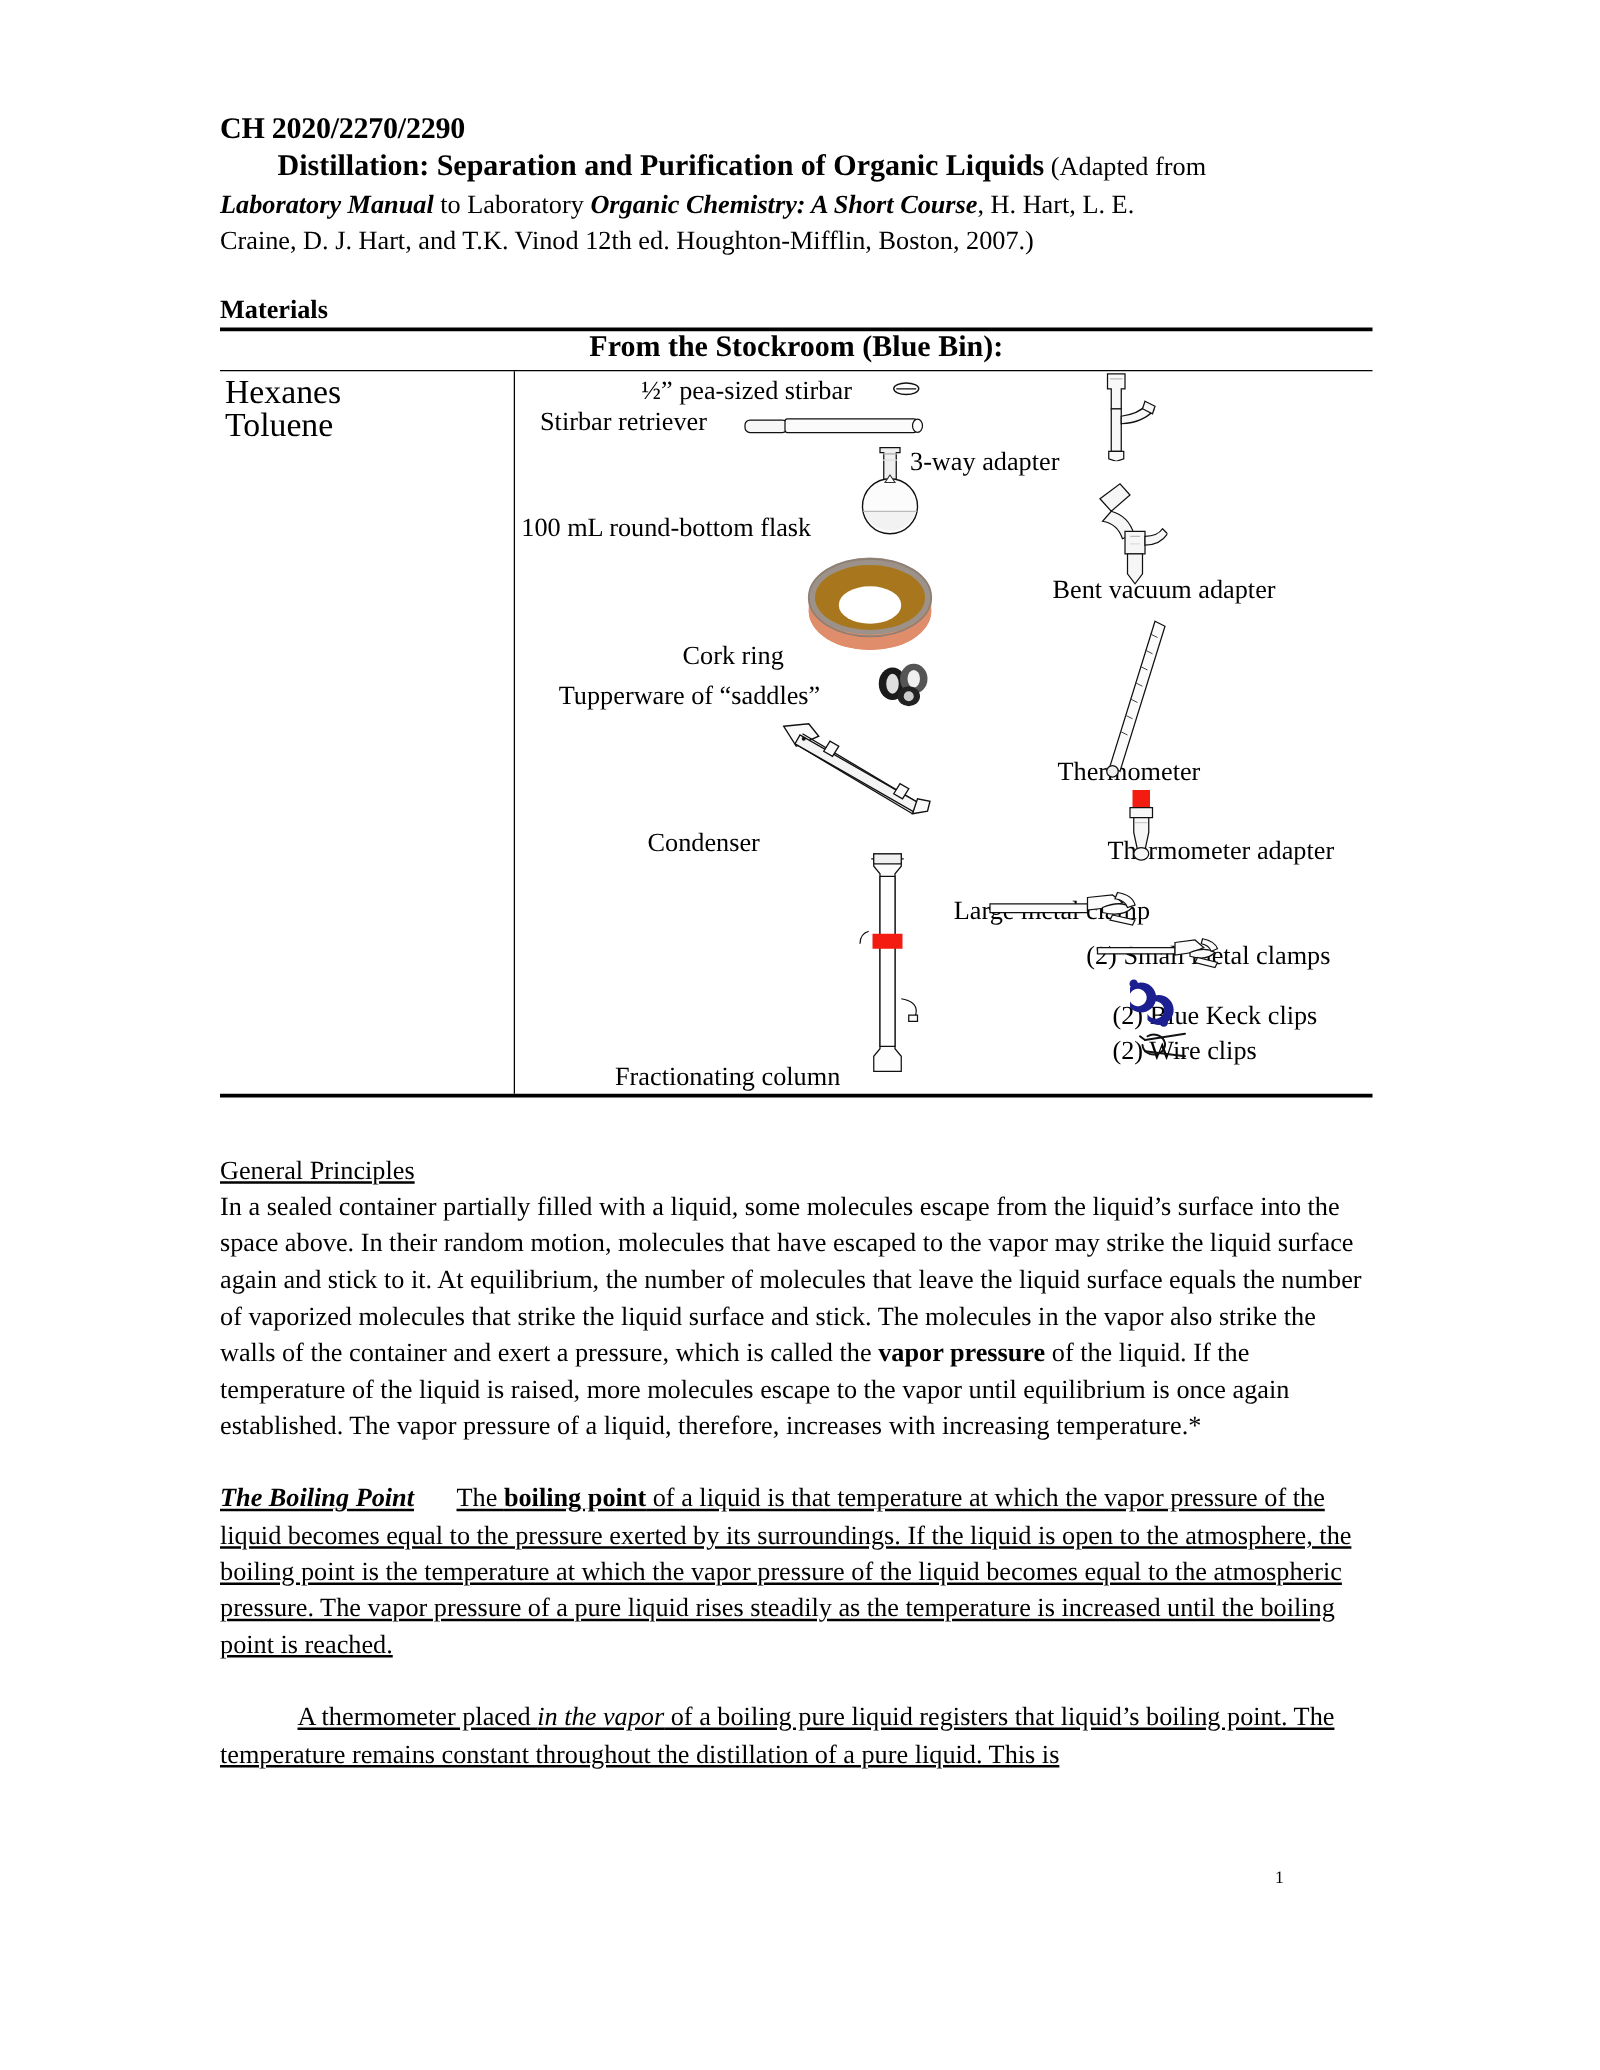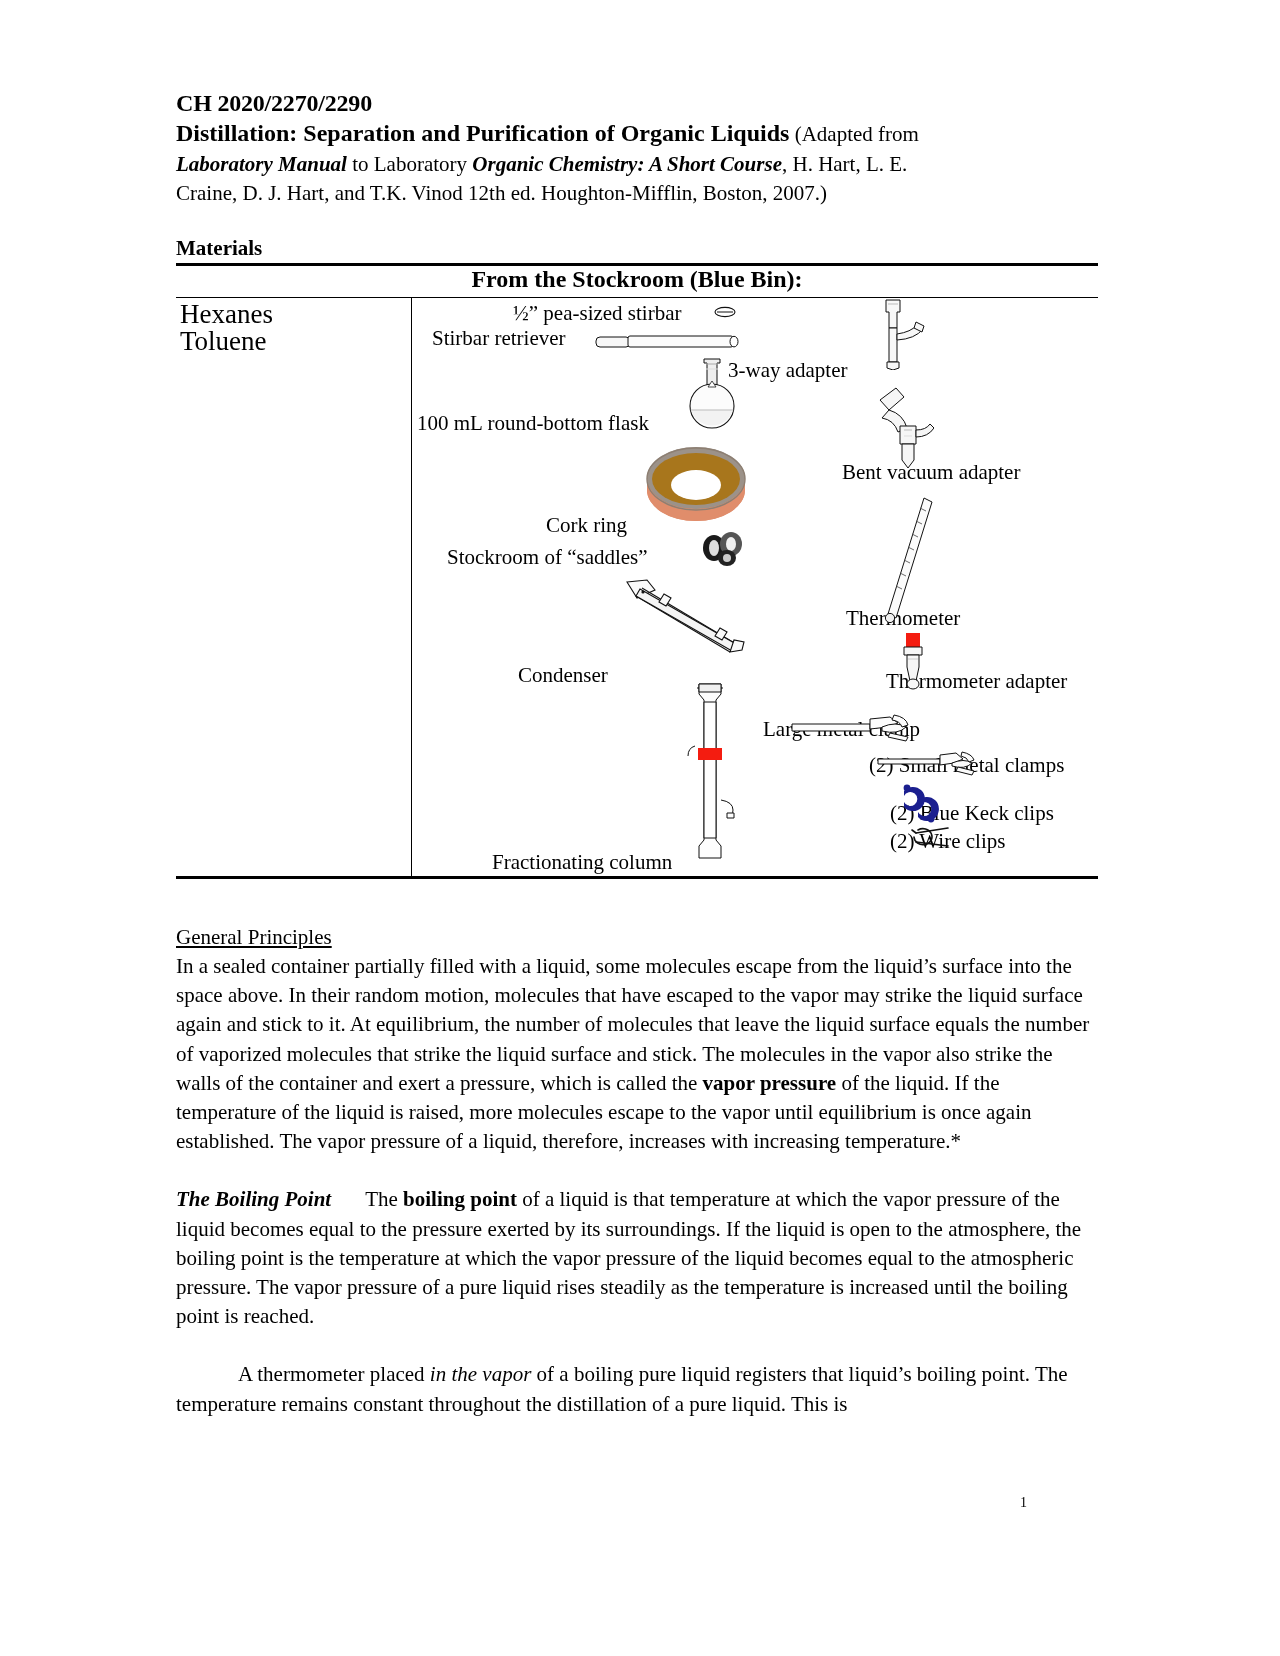--- a/index.html
+++ b/index.html
@@ -32,20 +32,21 @@
     font-size: 24px;
     line-height: 30px;
     letter-spacing: -0.2px;
   }
   .doc-title-line {
     font-size: 24px;
     line-height: 31px;
   }
   .doc-title-line .main-title {
     font-weight: bold;
+    margin-left: 46px;
   }
   .doc-title-line .adapted {
     font-weight: normal;
     font-size: 21px;
   }
   .cite-line {
     font-size: 21px;
     line-height: 29px;
   }
   .cite-line i {
@@ -130,21 +131,21 @@
     line-height: 29px;
     text-decoration: underline;
     margin-top: 44px;
   }
   p.body {
     font-size: 21px;
     line-height: 29.2px;
     margin: 0;
     text-align: left;
   }
-  p.body.gap { margin-top: 29px; }
+  p.body.gap { margin-top: 29px; text-decoration: underline; }
   .b { font-weight: bold; }
   .i { font-style: italic; }
   .bi { font-style: italic; font-weight: bold; }
   .indent { display: inline-block; width: 62px; }
   .bp-gap { display: inline-block; width: 34px; }
 
   .page-num {
     position: absolute;
     left: 1020px;
     top: 1495px;
@@ -208,21 +209,21 @@
           <div class="eq" style="left:134px; top:215px;">Cork ring</div>
           <svg class="art" style="left:232px; top:144px;" width="104" height="82" viewBox="0 0 104 82">
             <ellipse cx="52" cy="48" rx="49" ry="31" fill="#e08d6b"></ellipse>
             <ellipse cx="52" cy="36" rx="49" ry="31" fill="#9c9289"></ellipse>
             <ellipse cx="52" cy="37" rx="44" ry="26" fill="#a8761c"></ellipse>
             <ellipse cx="52" cy="43" rx="25" ry="15" fill="#ffffff"></ellipse>
             <path d="M3 36 a49 31 0 0 0 98 0 v12 a49 31 0 0 1 -98 0 z" fill="#e08d6b" opacity="0.96"></path>
             <ellipse cx="52" cy="37" rx="49" ry="31" fill="none" stroke="#8d7f72" stroke-width="1.4"></ellipse>
           </svg>
 
-          <div class="eq" style="left:35px; top:247px;">Stockroom of “saddles”</div>
+          <div class="eq" style="left:35px; top:247px;">Tupperware of “saddles”</div>
           <svg class="art" style="left:288px; top:232px;" width="46" height="38" viewBox="0 0 46 38">
             <ellipse cx="14" cy="18" rx="11" ry="13" fill="#1a1a1a"></ellipse>
             <ellipse cx="14" cy="18" rx="5" ry="8" fill="#dddddd"></ellipse>
             <ellipse cx="31" cy="14" rx="11" ry="12" fill="#555555"></ellipse>
             <ellipse cx="31" cy="14" rx="5" ry="7" fill="#f0f0f0"></ellipse>
             <ellipse cx="27" cy="28" rx="9" ry="8" fill="#222222"></ellipse>
             <ellipse cx="27" cy="28" rx="4" ry="4" fill="#cccccc"></ellipse>
           </svg>
 
           <div class="eq" style="left:106px; top:365px;">Condenser</div>

